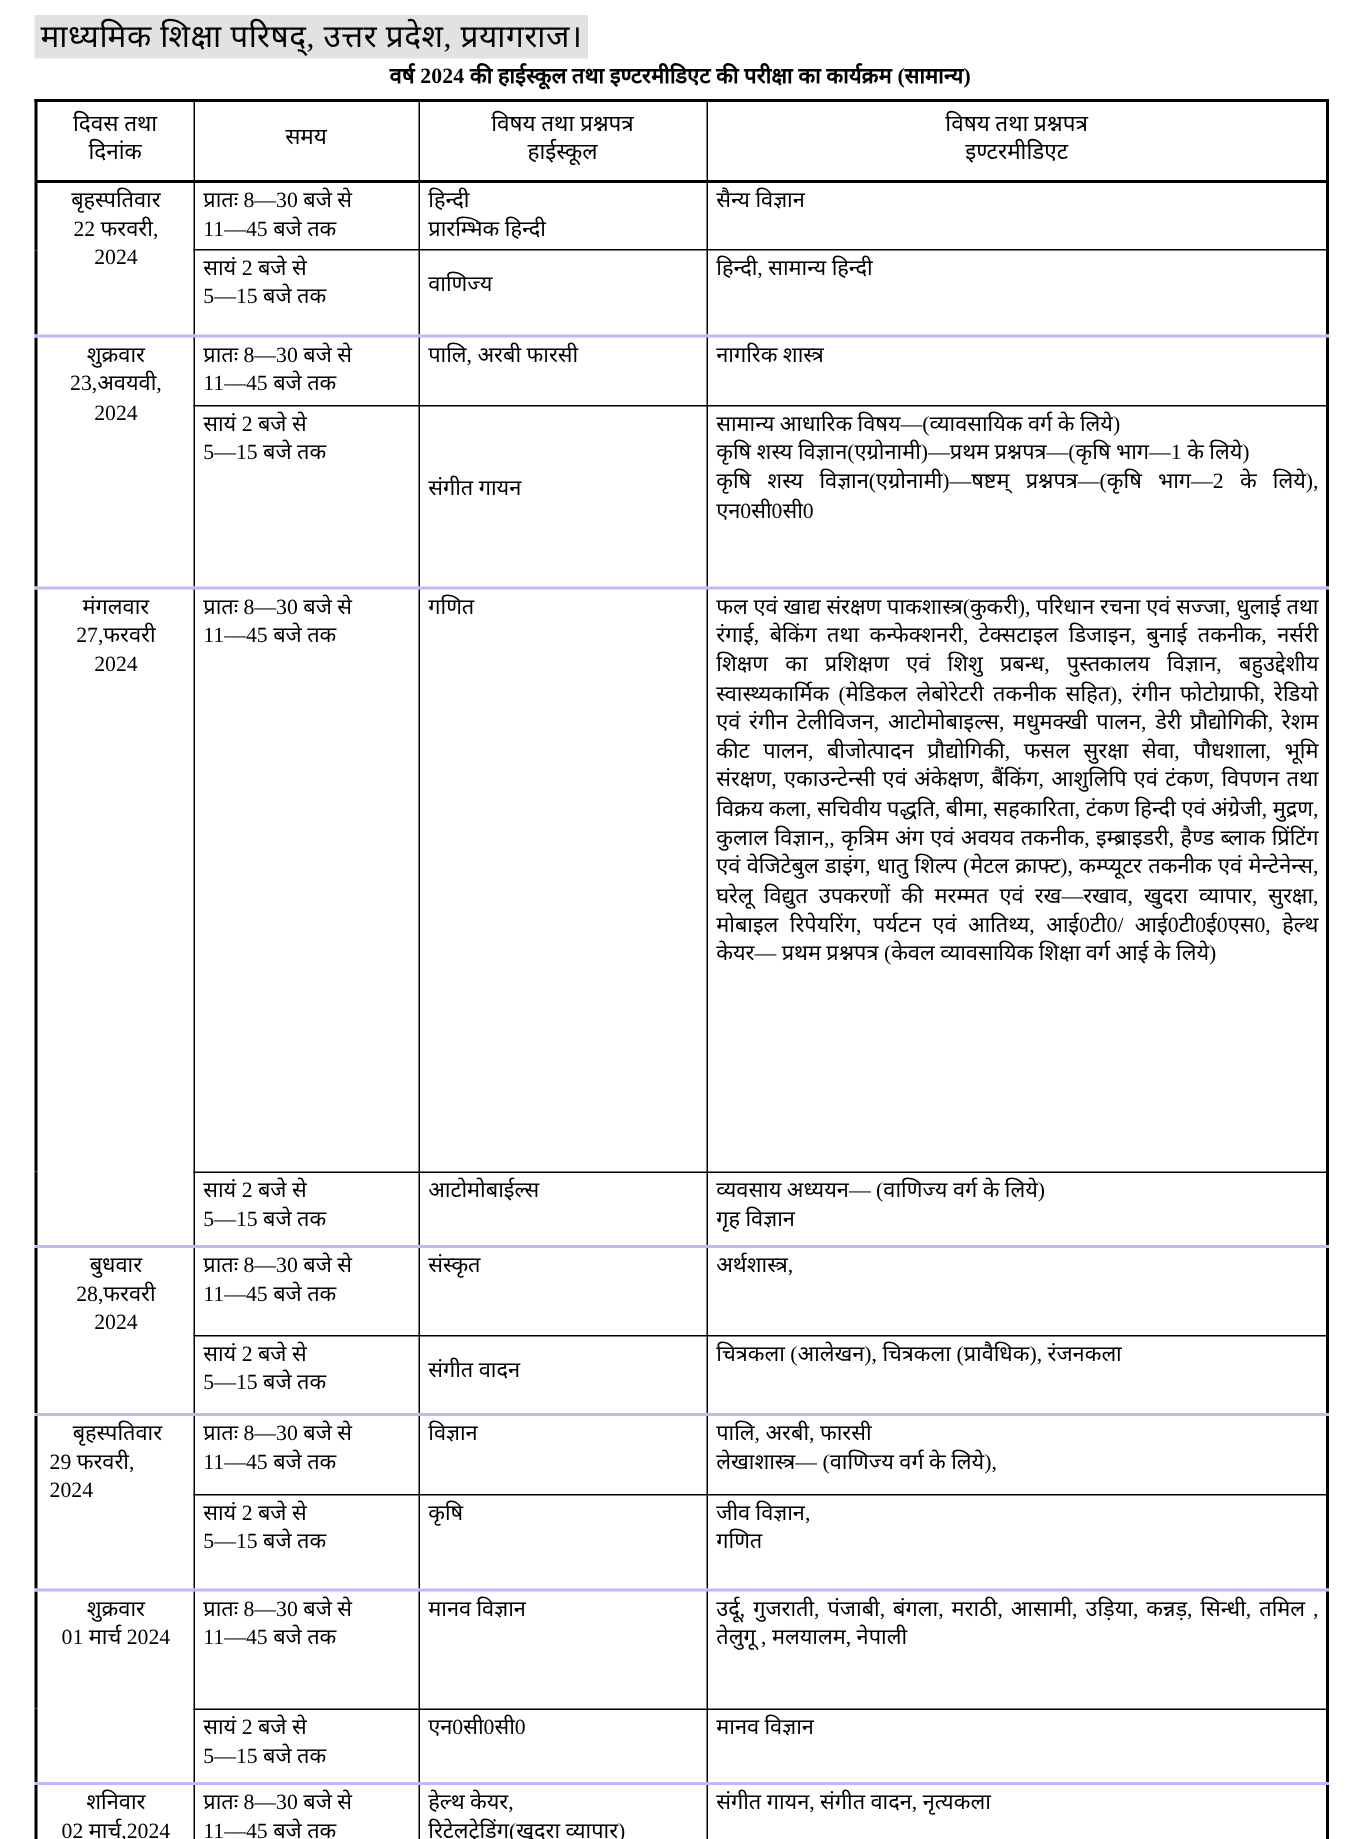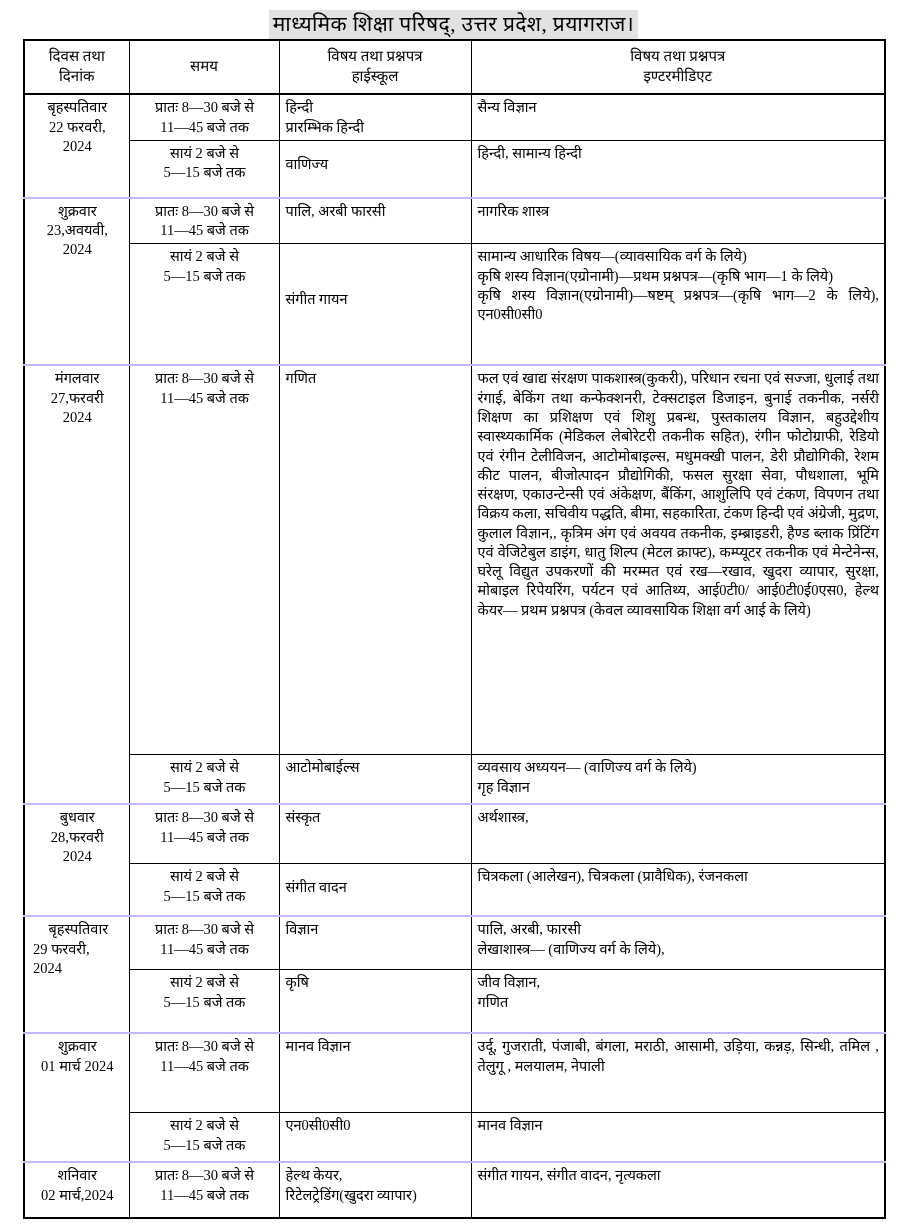--- a/index.html
+++ b/index.html
@@ -17,21 +17,21 @@
     position: relative;
   }
   .page {
     width: 904px;
     height: 1226px;
     box-sizing: border-box;
     padding: 6px 20px 0 23px;
     position: relative;
   }
   .title-wrap {
-    text-align: center;
+    text-align: left;
     padding-top: 4px;
   }
   .doc-title {
     display: inline-block;
     font-size: 21px;
     font-weight: 400;
     letter-spacing: 0.4px;
     background: #e2e2e2;
     padding: 1px 4px 2px 4px;
     line-height: 1.25;
@@ -80,21 +80,20 @@
   
   td.day-cell, th.day-head {
     text-align: center;
     vertical-align: top;
     border-right: 2px solid #000;
     padding-top: 6px;
     line-height: 1.55;
   }
   th.day-head { vertical-align: middle; margin-left: 20px; }
   td.time-cell {
-    text-align: center;
     border-right: 2px solid #000;
     line-height: 1.45;
     padding-top: 5px;
   }
   td.hs-cell {
     border-right: 2px solid #000;
     padding-top: 5px;
   }
   td.inter-cell {
     padding-top: 5px;
@@ -118,20 +117,21 @@
   .just-block .last { text-align: left; }
 </style>
 </head>
 <body>
 
 <div class="page">
 
   <div class="title-wrap">
     <span class="doc-title">माध्यमिक शिक्षा परिषद्, उत्तर प्रदेश, प्रयागराज।</span>
   </div>
+  <div class="doc-subtitle">वर्ष 2024 की हाईस्कूल तथा इण्टरमीडिएट की परीक्षा का कार्यक्रम (सामान्य)</div>
 
   <table class="schedule">
     <colgroup>
       <col class="c-day">
         <col class="c-time">
         <col class="c-hs">
         <col class="c-inter">
     </colgroup>
     <thead>
       <tr>

